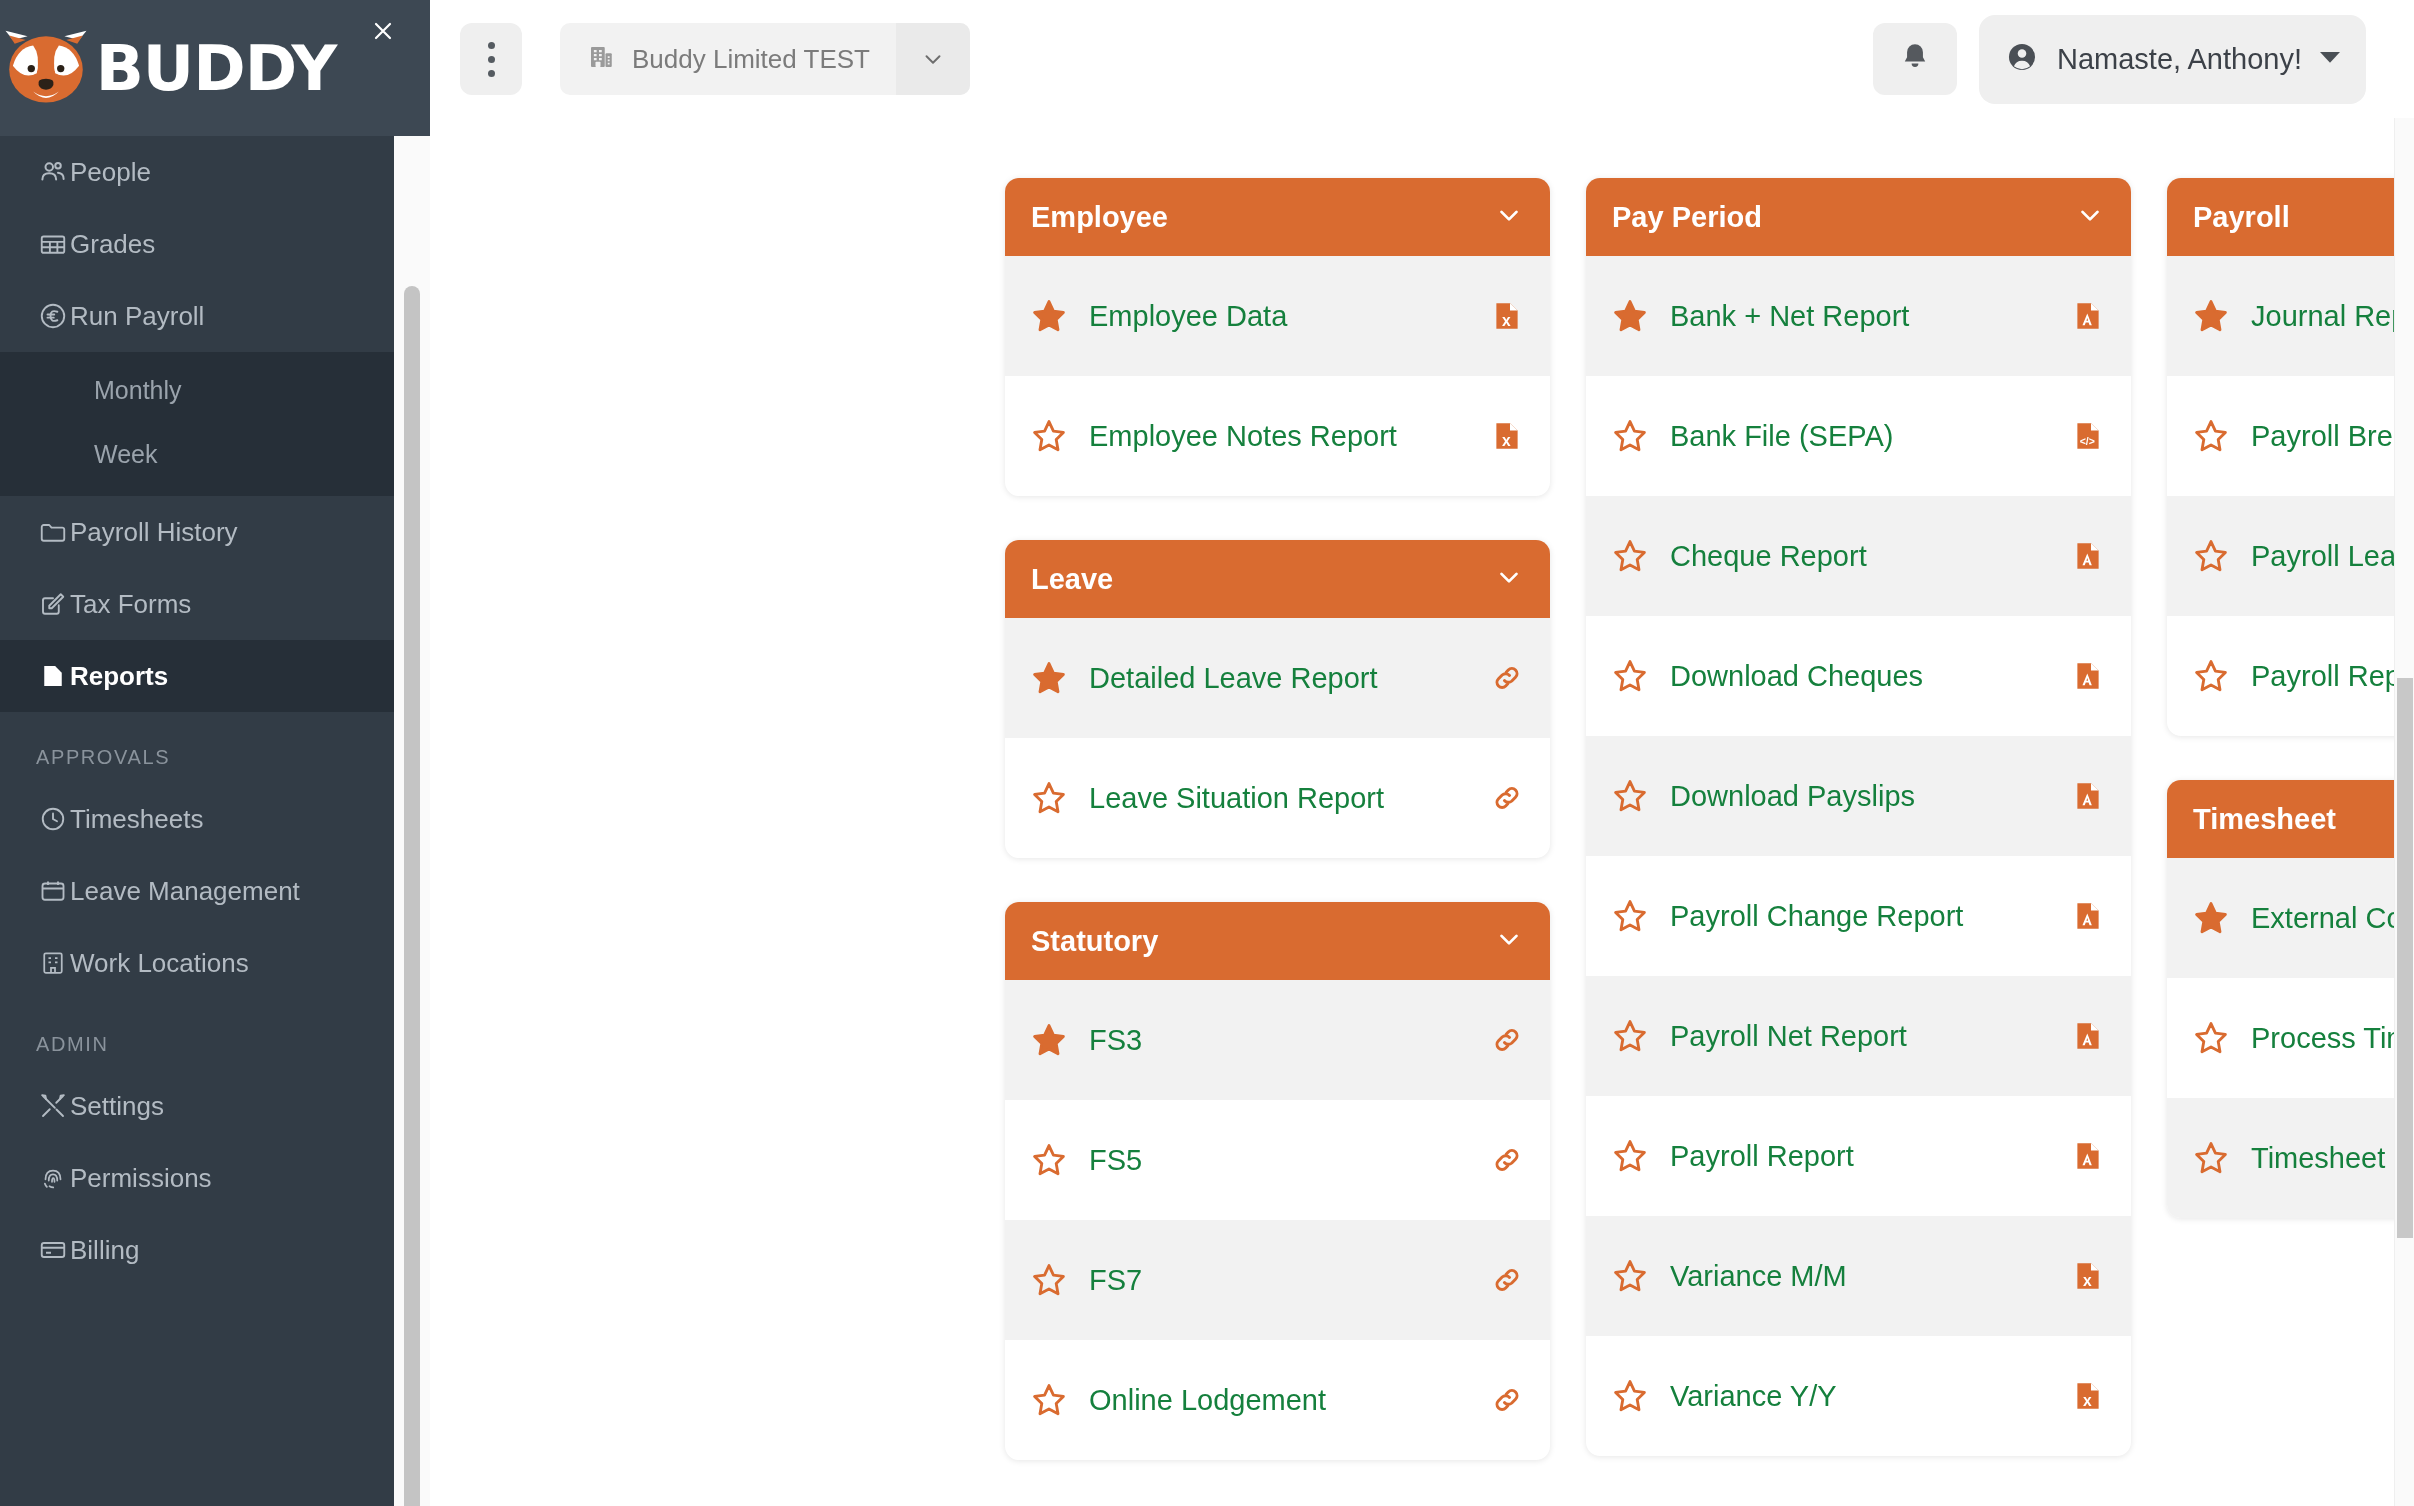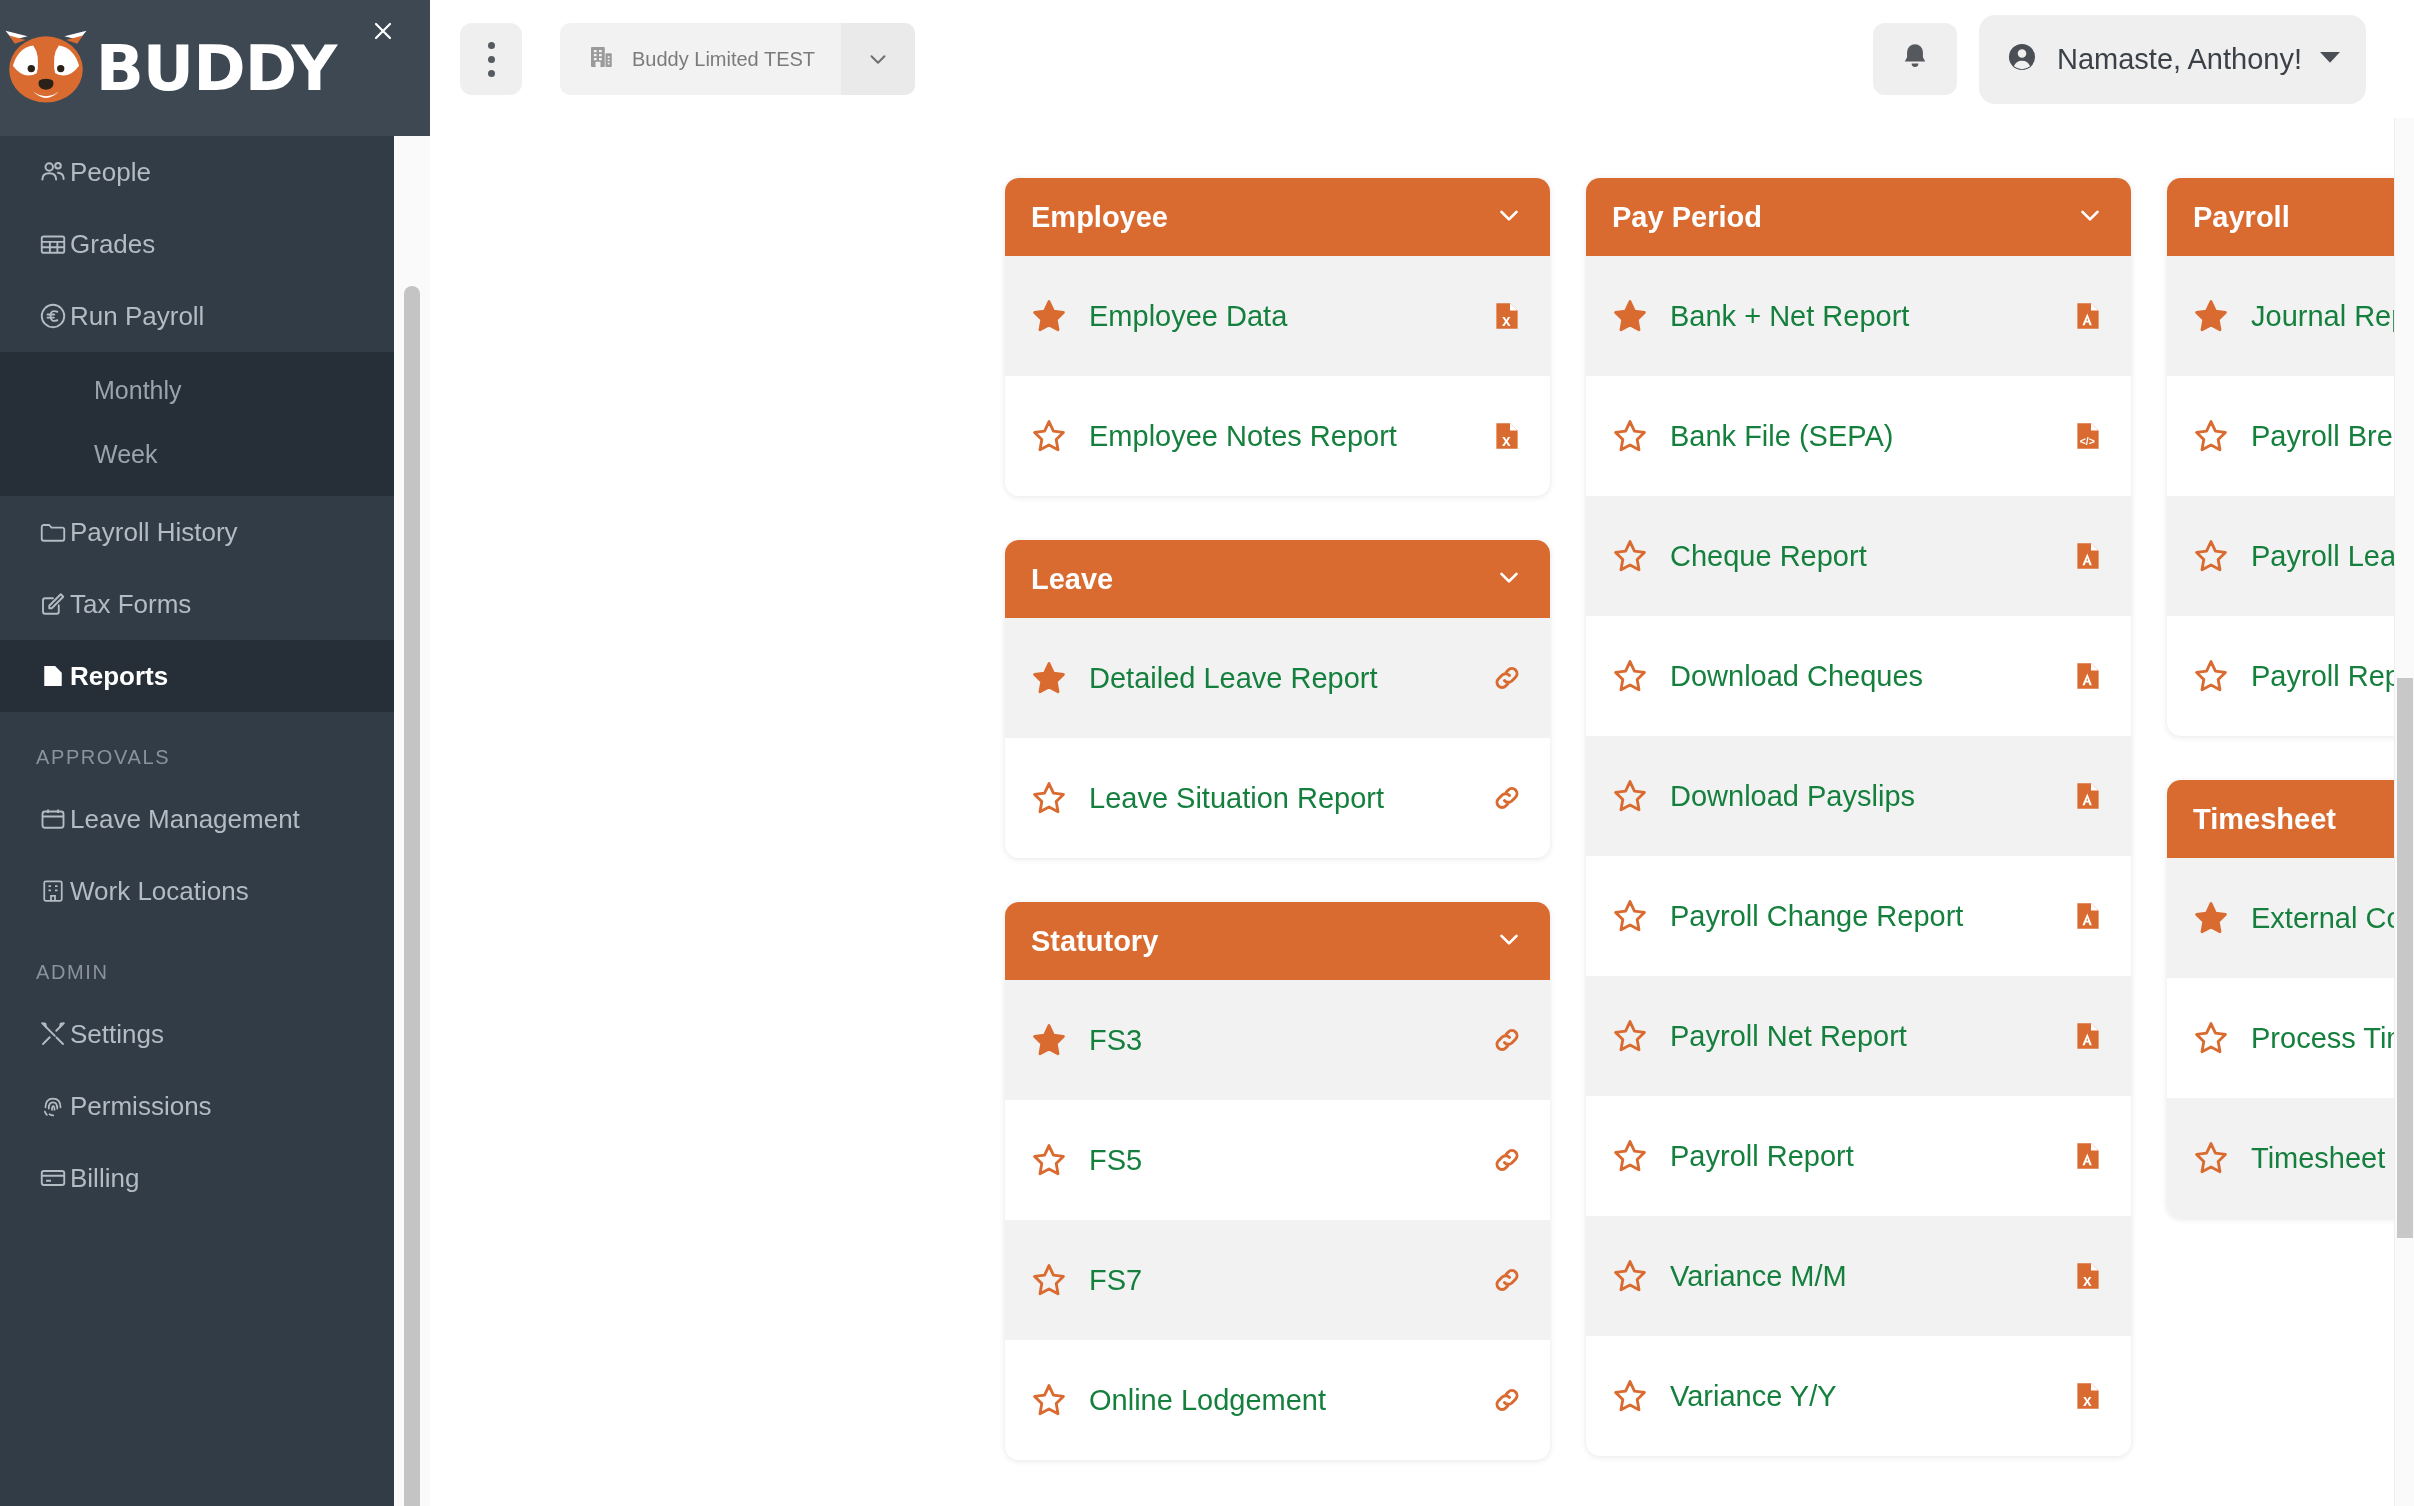--- a/index.html
+++ b/index.html
@@ -87,21 +87,21 @@
 
   .company-select {
     margin-left: 38px; height: 72px; border-radius: 10px;
     background: #F2F2F2; display: flex; align-items: stretch; cursor: pointer;
     overflow: hidden;
   }
   .company-main {
     display: flex; align-items: center; gap: 16px;
     padding: 0 26px 0 26px;
   }
-  .company-name { font-size: 20px; color: #7B7B7B; white-space: nowrap; }
+  .company-name { font-size: 26px; color: #7B7B7B; white-space: nowrap; }
   .company-caret {
     width: 74px; background: #EAEAEA; display: flex;
     align-items: center; justify-content: center;
   }
   .topbar-right { margin-left: auto; display: flex; align-items: center; gap: 22px; }
   .bell-btn {
     width: 84px; height: 72px; border-radius: 12px; background: #EFEFEF;
     display: flex; align-items: center; justify-content: center; cursor: pointer;
   }
   .user-btn {
@@ -251,20 +251,29 @@
           <svg viewBox="0 0 24 24" fill="#ffffff">
             <path d="M5 4 h8.5 L19 9.5 V20 H5 Z"></path>
             <path d="M13.5 4 L19 9.5 h-5.5 Z" fill="#ffffff"></path>
           </svg>
         </span>
         <span>Reports</span>
       </div>
 
       <div class="nav-section-title">APPROVALS</div>
 
+      <div class="nav-item">
+        <span class="nav-icon">
+          <svg viewBox="0 0 24 24" fill="none" stroke="#B3BBC3" stroke-width="1.5" stroke-linecap="round">
+            <circle cx="12" cy="12" r="8.2"></circle>
+              <path d="M12 7.6 V12 L15.2 13.8"></path>
+          </svg>
+        </span>
+        <span>Timesheets</span>
+      </div>
 
       <div class="nav-item">
         <span class="nav-icon">
           <svg viewBox="0 0 24 24" fill="none" stroke="#B3BBC3" stroke-width="1.5" stroke-linejoin="round">
             <rect x="3.6" y="6" width="16.8" height="13" rx="2"></rect>
             <path d="M3.6 10 H20.4 M8 4.4 V7.2 M16 4.4 V7.2"></path>
           </svg>
         </span>
         <span>Leave Management</span>
       </div>

